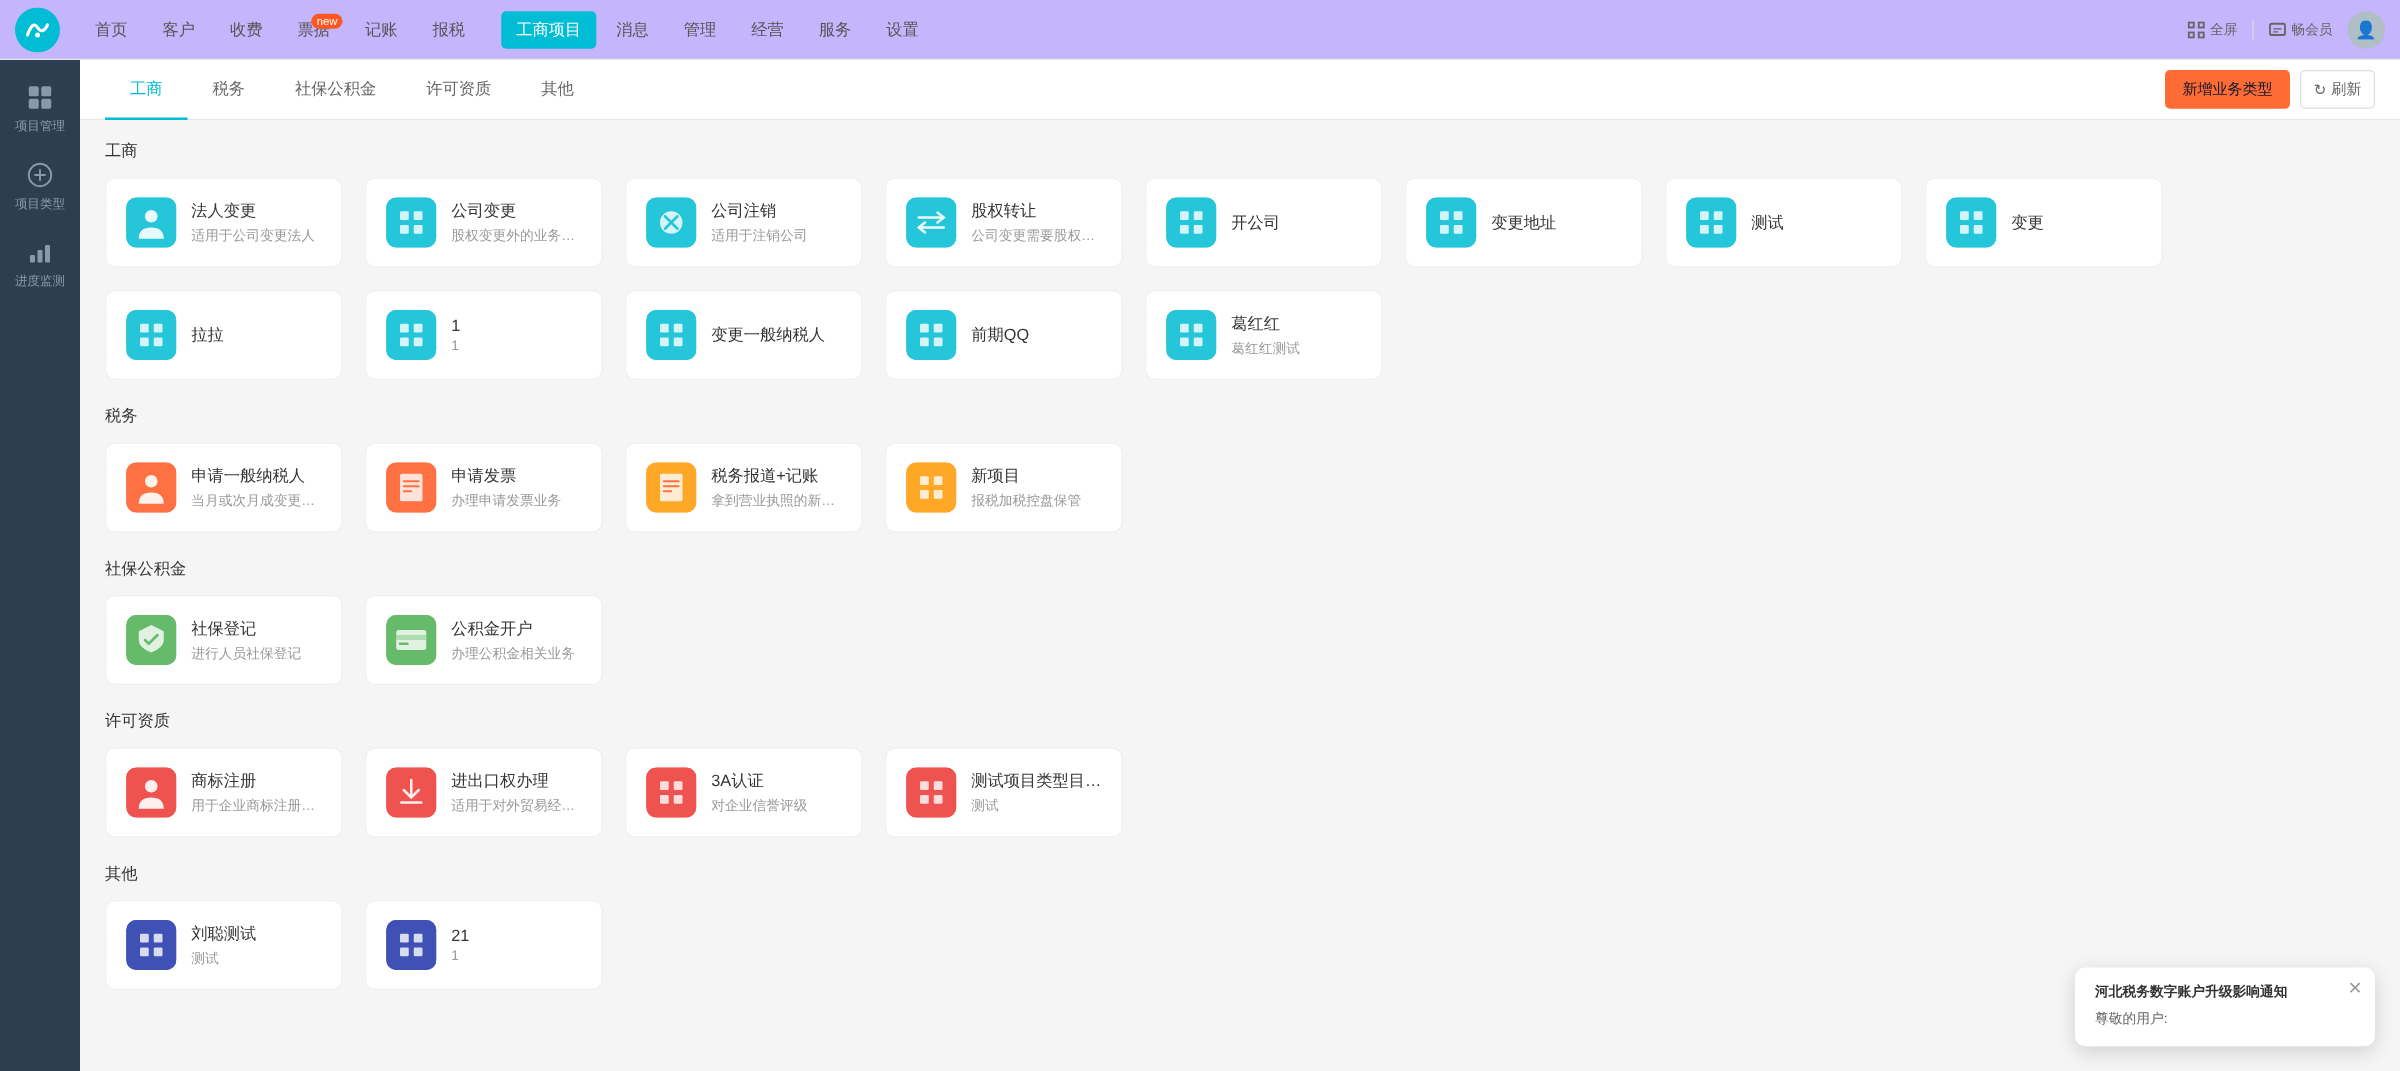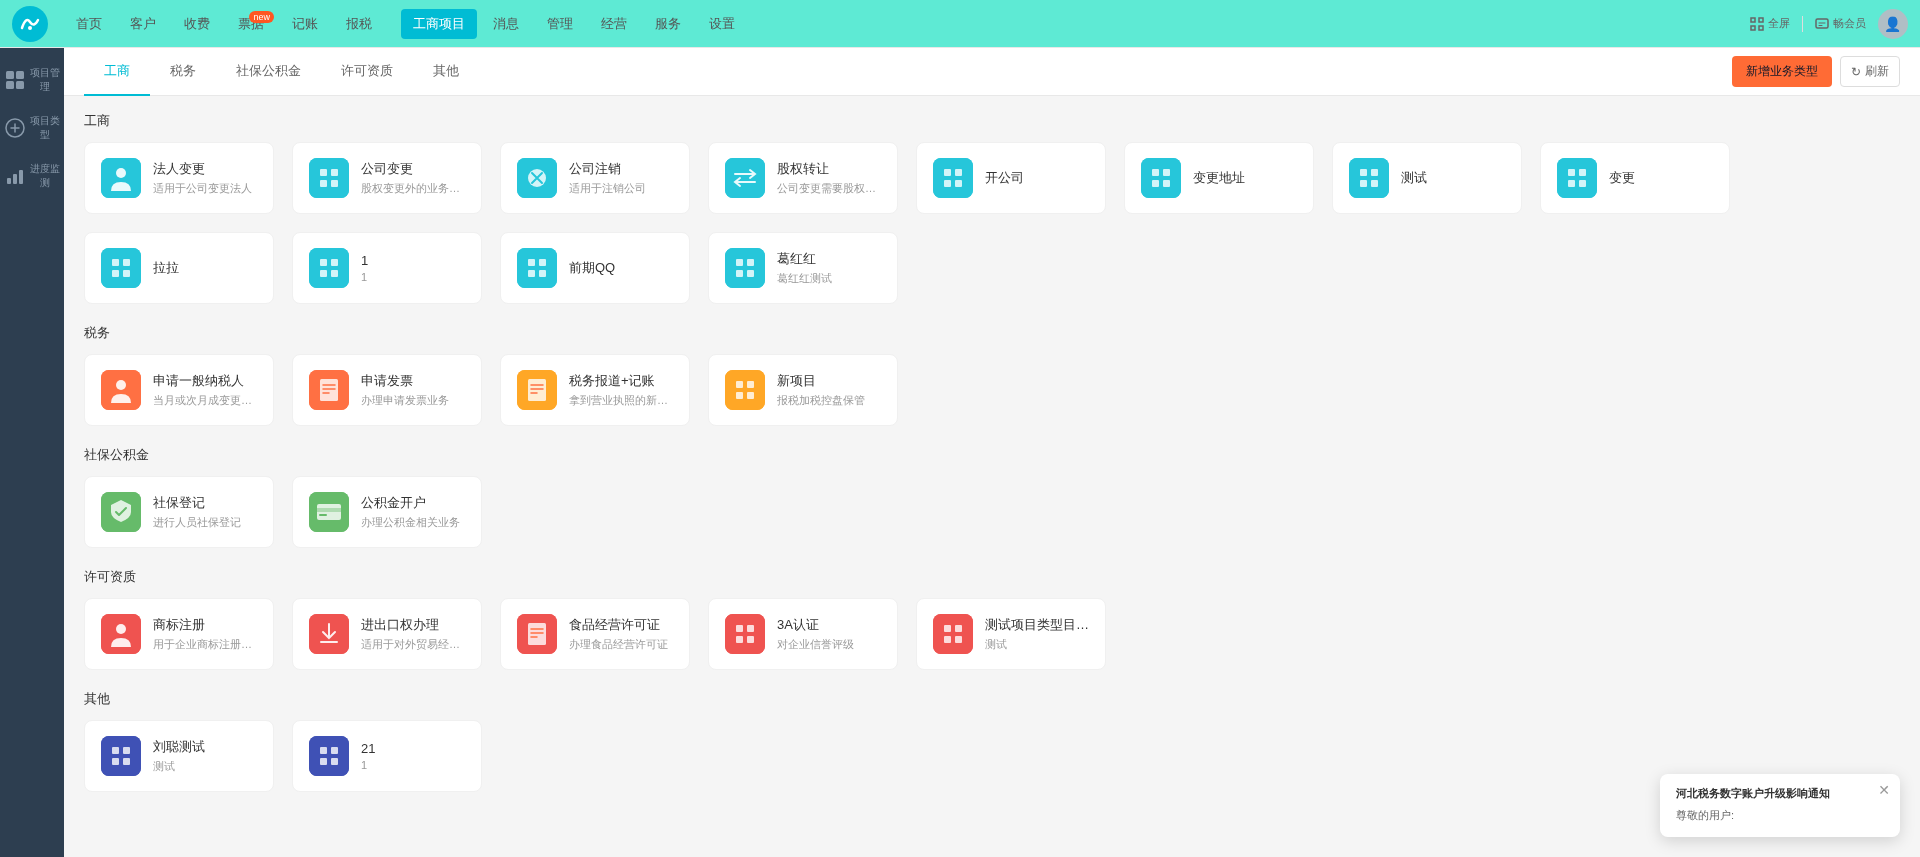--- a/index.html
+++ b/index.html
@@ -1,35 +1,35 @@
 <!DOCTYPE html>
 <html><head>
   <meta charset="utf-8">
   <style>
     * { box-sizing: border-box; margin: 0; padding: 0; }
     body { font-family: 'Microsoft YaHei', '微软雅黑', sans-serif; background: #f5f5f5; font-size: 13px; color: #333; display: flex; flex-direction: column; height: 857px; overflow: hidden; }
 
     
-    .top-nav { background: #5eead4; height: 48px; display: flex; align-items: center; padding: 0 12px; border-bottom: 1px solid #e8e8e8; flex-shrink: 0; }
+    .top-nav { background: #c4b5fd; height: 48px; display: flex; align-items: center; padding: 0 12px; border-bottom: 1px solid #e8e8e8; flex-shrink: 0; }
     .logo { width: 36px; height: 36px; margin-right: 16px; }
     .logo svg { width: 36px; height: 36px; }
     .nav-items { display: flex; align-items: center; gap: 4px; flex: 1; }
     .nav-item { padding: 6px 12px; cursor: pointer; color: #555; border-radius: 4px; font-size: 13px; position: relative; }
     .nav-item.active { background: #00bcd4; color: #fff; border-radius: 4px; margin-left: 13px; }
     .nav-badge { background: #ff5722; color: #fff; font-size: 9px; padding: 1px 4px; border-radius: 8px; position: absolute; top: 2px; right: 2px; }
     .nav-right { display: flex; align-items: center; gap: 12px; }
     .nav-right-btn { display: flex; align-items: center; gap: 4px; color: #666; font-size: 11px; cursor: pointer; }
     .avatar { width: 30px; height: 30px; border-radius: 50%; background: #b0bec5; display: flex; align-items: center; justify-content: center; color: #fff; font-size: 14px; cursor: pointer; }
 
     
     .main-layout { display: flex; flex: 1; overflow: hidden; }
 
     
     .sidebar { width: 64px; background: #2d3e50; display: flex; flex-direction: column; align-items: center; padding-top: 8px; flex-shrink: 0; }
-    .sidebar-item { width: 100%; display: flex; flex-direction: row; align-items: center; padding: 10px 4px; cursor: pointer; color: #8899aa; font-size: 11px; gap: 4px; }
+    .sidebar-item { width: 100%; display: flex; flex-direction: column; align-items: center; padding: 10px 4px; cursor: pointer; color: #8899aa; font-size: 11px; gap: 4px; }
     .sidebar-item .s-icon { width: 24px; height: 24px; display: flex; align-items: center; justify-content: center; }
     .sidebar-item .s-label { font-size: 10px; text-align: center; }
 
     
     .content-area { flex: 1; display: flex; flex-direction: column; overflow: hidden; }
 
     
     .tab-bar { background: #fff; display: flex; align-items: center; padding: 0 20px; height: 48px; border-bottom: 1px solid #e8e8e8; flex-shrink: 0; position: relative; }
     .tab-item { padding: 14px 20px; cursor: pointer; color: #666; font-size: 13px; border-bottom: 2px solid transparent; }
     .tab-item.active { color: #00bcd4; border-bottom: 2px solid #00bcd4; }
@@ -317,20 +317,34 @@
               <div class="card-icon ic-teal">
                 <svg width="40" height="40" viewBox="0 0 40 40">
                   <rect width="40" height="40" rx="8" fill="#26c6da"></rect>
                   <rect x="11" y="11" width="7" height="7" rx="1" fill="rgba(255,255,255,0.8)"></rect>
                   <rect x="22" y="11" width="7" height="7" rx="1" fill="rgba(255,255,255,0.8)"></rect>
                   <rect x="11" y="22" width="7" height="7" rx="1" fill="rgba(255,255,255,0.8)"></rect>
                   <rect x="22" y="22" width="7" height="7" rx="1" fill="rgba(255,255,255,0.8)"></rect>
                 </svg>
               </div>
               <div class="card-text">
+                <div class="card-title">变更一般纳税人</div>
+              </div>
+            </div>
+            <div class="card">
+              <div class="card-icon ic-teal">
+                <svg width="40" height="40" viewBox="0 0 40 40">
+                  <rect width="40" height="40" rx="8" fill="#26c6da"></rect>
+                  <rect x="11" y="11" width="7" height="7" rx="1" fill="rgba(255,255,255,0.8)"></rect>
+                  <rect x="22" y="11" width="7" height="7" rx="1" fill="rgba(255,255,255,0.8)"></rect>
+                  <rect x="11" y="22" width="7" height="7" rx="1" fill="rgba(255,255,255,0.8)"></rect>
+                  <rect x="22" y="22" width="7" height="7" rx="1" fill="rgba(255,255,255,0.8)"></rect>
+                </svg>
+              </div>
+              <div class="card-text">
                 <div class="card-title">前期QQ</div>
               </div>
             </div>
             <div class="card">
               <div class="card-icon ic-teal">
                 <svg width="40" height="40" viewBox="0 0 40 40">
                   <rect width="40" height="40" rx="8" fill="#26c6da"></rect>
                   <rect x="11" y="11" width="7" height="7" rx="1" fill="rgba(255,255,255,0.8)"></rect>
                   <rect x="22" y="11" width="7" height="7" rx="1" fill="rgba(255,255,255,0.8)"></rect>
                   <rect x="11" y="22" width="7" height="7" rx="1" fill="rgba(255,255,255,0.8)"></rect>
@@ -461,33 +475,20 @@
               </div>
               <div class="card-text">
                 <div class="card-title">进出口权办理</div>
                 <div class="card-desc">适用于对外贸易经营者</div>
               </div>
             </div>
             <div class="card">
               <div class="card-icon ic-red">
                 <svg width="40" height="40" viewBox="0 0 40 40">
                   <rect width="40" height="40" rx="8" fill="#ef5350"></rect>
-                  <rect x="11" y="9" width="18" height="22" rx="1.5" fill="rgba(255,255,255,0.8)"></rect>
-                  <path d="M14 15 L26 15 M14 19 L26 19 M14 23 L20 23" stroke="#ff7043" stroke-width="1.5" stroke-linecap="round"></path>
-                </svg>
-              </div>
-              <div class="card-text">
-                <div class="card-title">食品经营许可证</div>
-                <div class="card-desc">办理食品经营许可证</div>
-              </div>
-            </div>
-            <div class="card">
-              <div class="card-icon ic-red">
-                <svg width="40" height="40" viewBox="0 0 40 40">
-                  <rect width="40" height="40" rx="8" fill="#ef5350"></rect>
                   <rect x="11" y="11" width="7" height="7" rx="1" fill="rgba(255,255,255,0.8)"></rect>
                   <rect x="22" y="11" width="7" height="7" rx="1" fill="rgba(255,255,255,0.8)"></rect>
                   <rect x="11" y="22" width="7" height="7" rx="1" fill="rgba(255,255,255,0.8)"></rect>
                   <rect x="22" y="22" width="7" height="7" rx="1" fill="rgba(255,255,255,0.8)"></rect>
                 </svg>
               </div>
               <div class="card-text">
                 <div class="card-title">3A认证</div>
                 <div class="card-desc">对企业信誉评级</div>
               </div>

